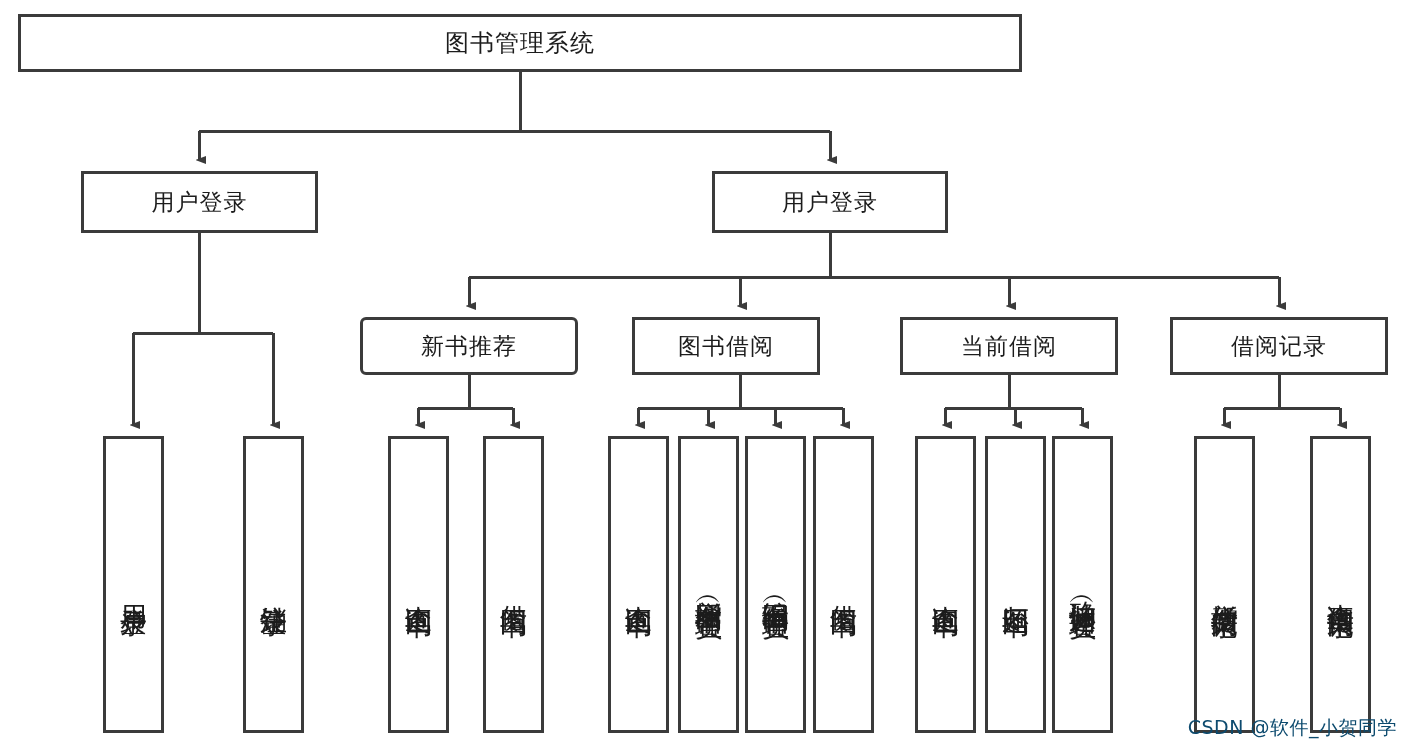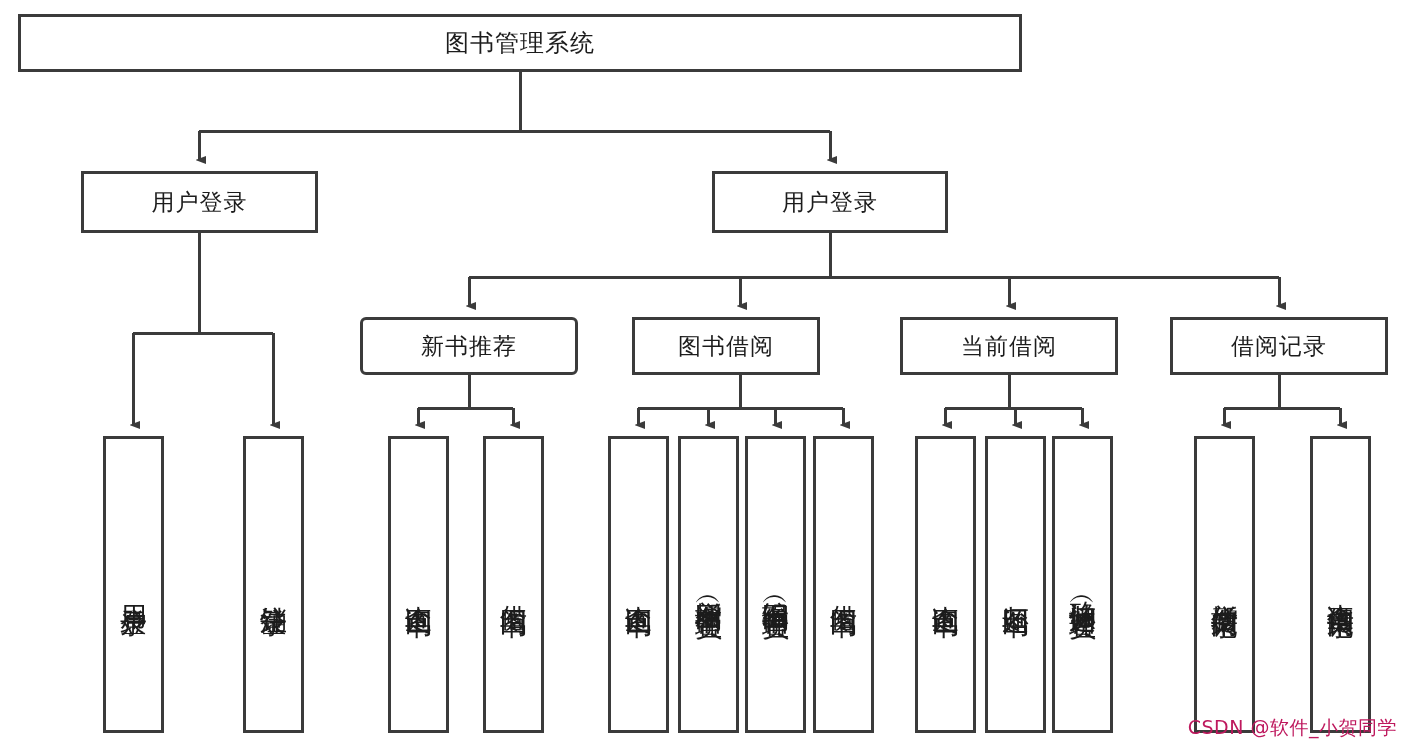--- a/index.html
+++ b/index.html
@@ -48,21 +48,21 @@
     padding-top: 6px;
     align-items: flex-start;
     justify-content: center;
   }
   .root-box .node-h { font-size: 24px; }
   #watermark {
     position: absolute;
     right: 8px;
     bottom: 6px;
     font-size: 19px;
-    color: #be185d;
+    color: #0c4a6e;
     white-space: nowrap;
     letter-spacing: 0.5px;
   }
 </style>
 </head>
 <body>
 
 <div id="canvas">
 
   <svg id="diagram-svg" viewBox="0 0 1405 747" xmlns="http://www.w3.org/2000/svg">

